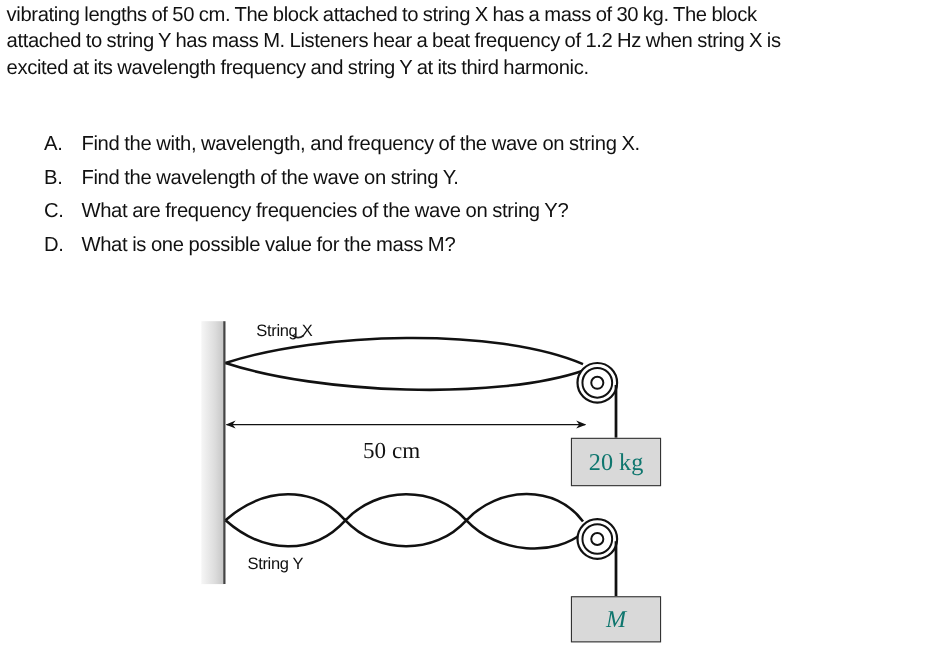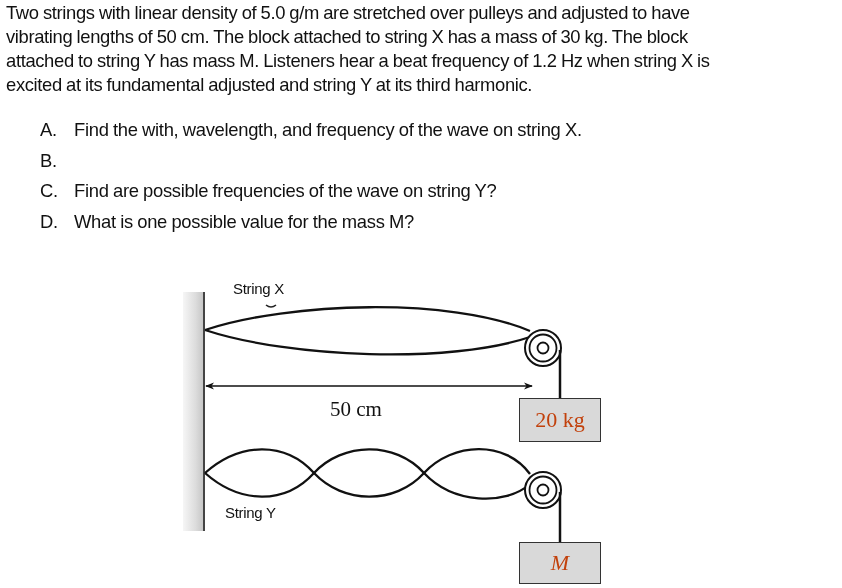--- a/index.html
+++ b/index.html
@@ -75,47 +75,47 @@
     .block {
       position: absolute;
       background: #d9d9d9;
       border: 1.6px solid #333;
       box-sizing: border-box;
       display: flex;
       align-items: center;
       justify-content: center;
       font-family: "Liberation Serif", serif;
       font-size: 22px;
-      color: #c2410c;
+      color: #0f766e;
     }
     .block.italic {
       font-style: italic;
     }
   </style>
 </head>
 <body>
 
 <div class="problem">
-  <p>Two strings with linear density of 5.0 g/m are stretched over pulleys and adjusted to have</p>
   <p>vibrating lengths of 50 cm.  The block attached to string X has a mass of 30 kg. The block</p>
   <p>attached to string Y has mass M.  Listeners hear a beat frequency of 1.2 Hz when string X is</p>
-  <p>excited at its fundamental adjusted and string Y at its third harmonic.</p>
+  <p>excited at its wavelength frequency and string Y at its third harmonic.</p>
 </div>
 
 <div class="questions">
   <div class="q">
     <span class="letter">A.</span>
     <span>Find the with, wavelength, and frequency of the wave on string X.</span>
   </div>
   <div class="q">
     <span class="letter">B.</span>
+    <span>Find the wavelength of the wave on string Y.</span>
   </div>
   <div class="q">
     <span class="letter">C.</span>
-    <span>Find are possible frequencies of the wave on string Y?</span>
+    <span>What are frequency frequencies of the wave on string Y?</span>
   </div>
   <div class="q">
     <span class="letter">D.</span>
     <span>What is one possible value for the mass M?</span>
   </div>
 </div>
 
 <div class="figure">
   <svg width="842" height="588" viewBox="0 0 842 588">
     <defs>
@@ -158,19 +158,19 @@
 
     <g fill="#fff" stroke="#111">
       <circle cx="543" cy="490" r="18" stroke-width="2"></circle>
       <circle cx="543" cy="490" r="13.5" stroke-width="1.8"></circle>
       <circle cx="543" cy="490" r="5.5" stroke-width="1.8"></circle>
     </g>
 
     <line x1="560" y1="492" x2="560" y2="542" stroke="#111" stroke-width="2.5"></line>
   </svg>
 
-  <span class="fig-label" style="left:233px; top:280px;">String X</span>
+  <span class="fig-label" style="left:233px; top:292px;">String X</span>
   <span class="fig-label" style="left:225px; top:504px;">String Y</span>
   <span class="serif-label" style="left:330px; top:397px; width:70px;">50 cm</span>
 
   <div class="block" style="left:519px; top:398px; width:82px; height:44px;">20 kg</div>
   <div class="block italic" style="left:519px; top:542px; width:82px; height:42px;">M</div>
 </div>
 
 </body></html>

